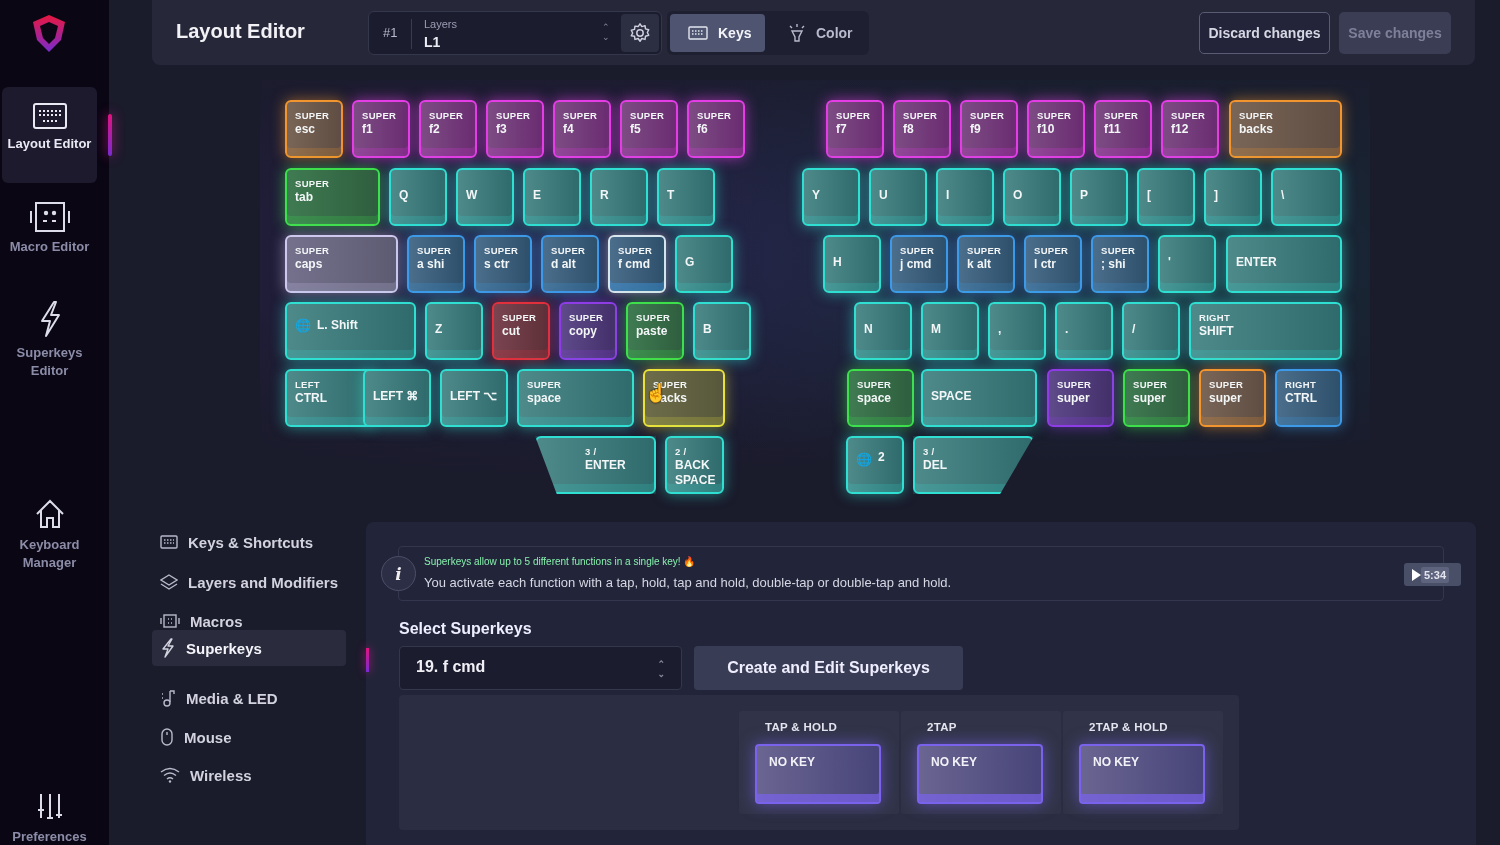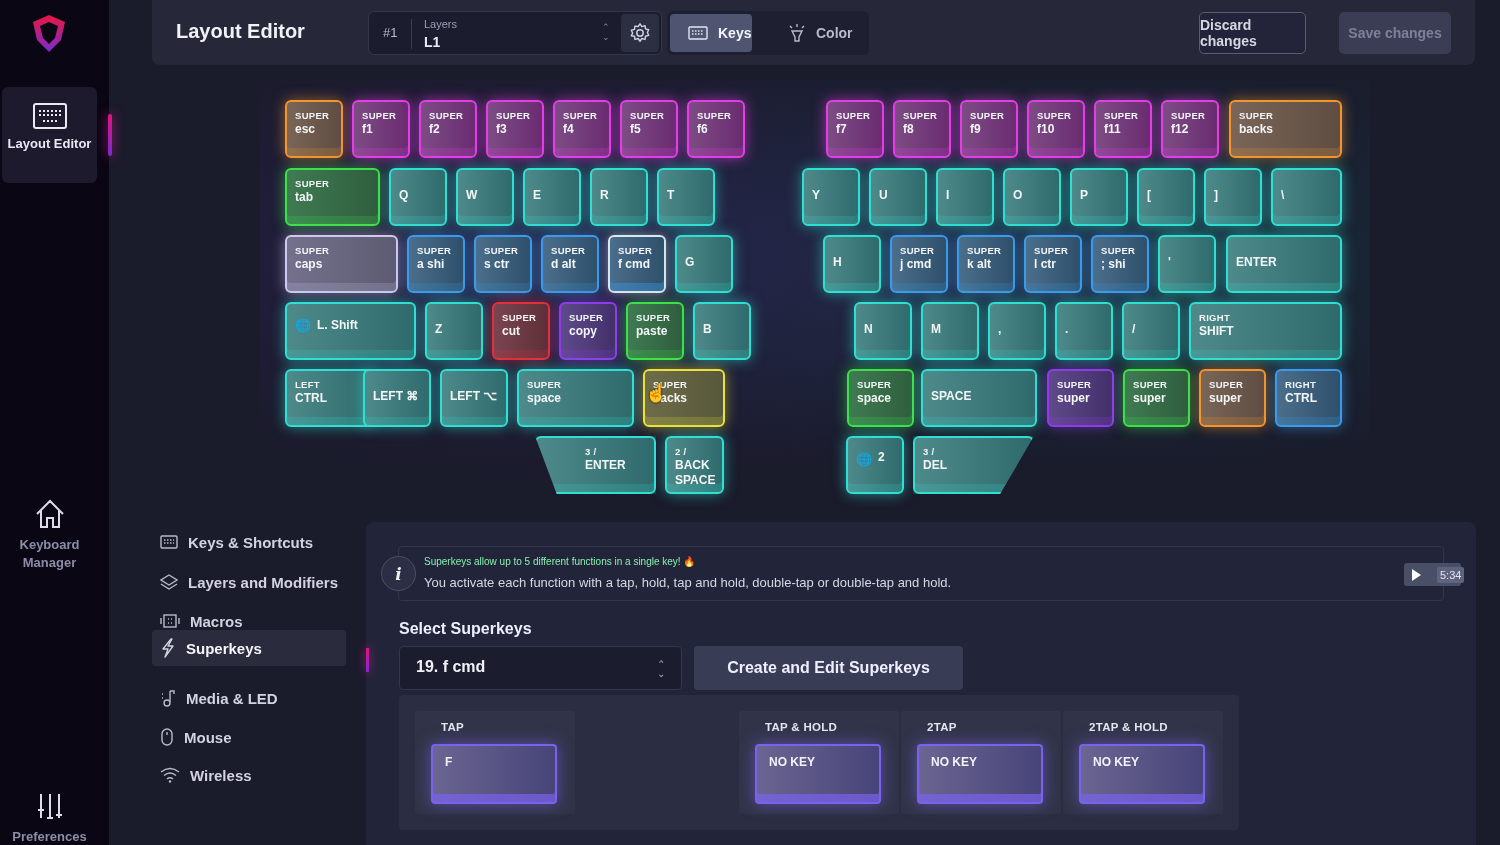--- a/index.html
+++ b/index.html
@@ -16,21 +16,21 @@
 .layer-sel{position:absolute;left:368px;top:11px;width:294px;height:44px;background:#1b1c2e;border:1px solid #34364b;border-radius:6px}
 .layer-num{position:absolute;left:14px;top:13px;font-size:13px;color:#b8b9cc}
 .layer-div{position:absolute;left:42px;top:7px;width:1px;height:30px;background:#3a3c52}
 .layer-lbl{position:absolute;left:55px;top:6px;font-size:11px;color:#9c9db2}
 .layer-val{position:absolute;left:55px;top:22px;font-size:14px;color:#ececf4;font-weight:bold}
 .layer-arrows{position:absolute;left:233px;top:10px;font-size:9px;line-height:10px;color:#8a8ba0}
 .gear-btn{position:absolute;left:621px;top:14px;width:38px;height:38px;background:#2c2e42;border-radius:4px;display:flex;align-items:center;justify-content:center}
 .mode-group{position:absolute;left:667px;top:11px;width:202px;height:44px;background:#1e1f30;border-radius:6px}
 .mode-btn{position:absolute;top:3px;height:38px;border-radius:4px;display:flex;align-items:center;gap:10px;padding-left:18px;font-size:14px;font-weight:bold;color:#b9bace}
 .mode-btn.active{background:#4f5570;color:#f4f4fa}
-.discard{position:absolute;left:1199px;top:12px;width:107px;height:42px;border:1px solid #5a5c74;border-radius:5px;background:#23243a;color:#d6d7e3;font-size:14px;display:flex;align-items:center;justify-content:center;font-weight:bold}
+.discard{position:absolute;left:1199px;top:12px;width:131px;height:42px;border:1px solid #5a5c74;border-radius:5px;background:#23243a;color:#d6d7e3;font-size:14px;display:flex;align-items:center;justify-content:center;font-weight:bold}
 .save{position:absolute;left:1339px;top:12px;width:112px;height:42px;border-radius:5px;background:#3b3d54;color:#7e809a;font-size:14px;display:flex;align-items:center;justify-content:center;font-weight:bold}
 .kb-glow{position:absolute;left:260px;top:80px;width:1110px;height:440px;background:radial-gradient(ellipse at 30% 40%,rgba(60,40,120,.35),transparent 60%),radial-gradient(ellipse at 75% 40%,rgba(20,80,90,.3),transparent 60%)}
 .key{position:absolute;border:2px solid #2fe0d2;border-radius:6px;background:linear-gradient(90deg,#4f8a8b,#2f6b6c);box-shadow:0 0 14px rgba(47,224,210,.55),inset 0 -8px 0 rgba(47,224,210,.18);color:#f3f6f7;padding:8px 0 0 8px;overflow:hidden}
 .key .sup{display:block;font-size:9.5px;font-weight:bold;letter-spacing:.3px;line-height:12px}
 .key .main{display:block;font-size:12px;line-height:15px;font-weight:bold}
 .key .lone{display:block;font-size:12px;font-weight:bold;margin-top:10px}
 .k-mag{border-color:#e43de6;background:linear-gradient(90deg,#7d4c84,#6a2c71);box-shadow:0 0 14px rgba(228,61,230,.6),inset 0 -8px 0 rgba(228,61,230,.2)}
 .k-org{border-color:#f2952e;background:linear-gradient(90deg,#7a6657,#5f4d43);box-shadow:0 0 14px rgba(242,149,46,.55),inset 0 -8px 0 rgba(242,149,46,.2)}
 .k-grn{border-color:#3de04a;background:linear-gradient(90deg,#3f7b52,#2f5e3e);box-shadow:0 0 14px rgba(61,224,74,.55),inset 0 -8px 0 rgba(61,224,74,.2)}
 .k-wht{border-color:#cfc8ee;background:linear-gradient(90deg,#75718d,#5d5b72);box-shadow:0 0 14px rgba(207,200,238,.5),inset 0 -8px 0 rgba(207,200,238,.2)}
@@ -46,21 +46,21 @@
 .sub-item{position:absolute;left:0;width:194px;height:36px;display:flex;align-items:center;gap:10px;padding-left:8px;font-size:15px;font-weight:bold;color:#d2d3df;border-radius:4px}
 .sub-item.active{background:#2a2b3d;color:#f4f4fa}
 .sub-ind{position:absolute;left:366px;top:648px;width:3px;height:24px;background:linear-gradient(#e0147f,#7a2bd0);box-shadow:0 0 8px #c41a8c}
 .panel{position:absolute;left:366px;top:522px;width:1110px;height:323px;background:#22253a;border-radius:8px 8px 0 0}
 .info{position:absolute;left:398px;top:546px;width:1046px;height:55px;border:1px solid #33364c;border-radius:4px}
 .info-icon{position:absolute;left:381px;top:556px;width:35px;height:35px;border-radius:50%;background:#2b2e44;border:1px solid #4b4e66;display:flex;align-items:center;justify-content:center;font-family:"DejaVu Serif",serif;font-style:italic;font-weight:bold;font-size:17px;color:#eee}
 .info-l1{position:absolute;left:424px;top:556px;font-size:10px;color:#86efac}
 .info-l2{position:absolute;left:424px;top:575px;font-size:13px;color:#d6d7e3}
 .video{position:absolute;left:1404px;top:563px;width:57px;height:23px;background:#4a4f68;border-radius:3px;display:flex;align-items:center}
 .video .play{width:0;height:0;border-left:9px solid #fff;border-top:6px solid transparent;border-bottom:6px solid transparent;margin-left:8px}
-.video .time{margin-left:16px;background:#5e637e;border-radius:2px;padding:2px 3px;font-size:11px;font-weight:normal;color:#e4e5ef}
+.video .time{margin-left:0;background:#5e637e;border-radius:2px;padding:2px 3px;font-size:11px;font-weight:bold;color:#e4e5ef}
 .sel-label{position:absolute;left:399px;top:620px;font-size:16px;font-weight:bold;color:#eef}
 .sk-select{position:absolute;left:399px;top:646px;width:283px;height:44px;background:#1b1c2e;border:1px solid #34364b;border-radius:4px;padding:11px 16px;font-size:16px;font-weight:bold;color:#f0f0f6}
 .sk-select .arr{position:absolute;right:16px;top:12px;font-size:9px;line-height:10px;color:#8a8ba0}
 .create-btn{position:absolute;left:694px;top:646px;width:269px;height:44px;background:#393c55;border-radius:4px;display:flex;align-items:center;justify-content:center;font-size:16px;font-weight:bold;color:#eef}
 .actions{position:absolute;left:399px;top:695px;width:840px;height:135px;background:#2b2e42;border-radius:4px}
 .act{position:absolute;top:16px;width:160px;height:103px;background:#313448;border-radius:3px}
 .act-lbl{position:absolute;left:26px;top:10px;font-size:11.5px;font-weight:bold;color:#e4e5ee;letter-spacing:.3px}
 .act-key{position:absolute;left:16px;top:33px;width:126px;height:60px;border:2px solid #7a62ec;border-radius:4px;background:linear-gradient(90deg,#6a6591,#474479);box-shadow:0 0 16px rgba(122,98,236,.6),inset 0 -8px 0 rgba(122,98,236,.7);padding:9px 0 0 12px;font-size:12px;font-weight:bold;color:#f2f2f8}
 </style>
 </head>
@@ -78,20 +78,36 @@
     <path d="M12 14 L21 10 L30 14 L27 26 L21 32 L15 26 Z" fill="#0a0613"></path>
   </svg>
   <div class="nav-item active" style="top:87px">
     <svg width="34" height="26" viewBox="0 0 34 26">
         <rect x="1" y="1" width="32" height="24" rx="2" fill="none" stroke="#e9e9f3" stroke-width="2"></rect>
         <path d="M6 8h22M6 12h22M10 18h14" stroke="#e9e9f3" stroke-width="2" stroke-dasharray="2 2"></path>
       </svg>
     <span>Layout Editor</span>
   </div>
   <div class="nav-indicator"></div>
+  <div class="nav-item" style="top:186px">
+    <svg width="44" height="30" viewBox="0 0 44 30">
+        <rect x="8" y="1" width="28" height="28" fill="none" stroke="#dcdcea" stroke-width="2"></rect>
+        <circle cx="18" cy="11" r="2.2" fill="#dcdcea"></circle>
+        <circle cx="26" cy="11" r="2.2" fill="#dcdcea"></circle>
+        <path d="M15 19h4M24 19h4" stroke="#dcdcea" stroke-width="2"></path>
+        <path d="M3 9v12M41 9v12" stroke="#dcdcea" stroke-width="2"></path>
+      </svg>
+    <span>Macro Editor</span>
+  </div>
+  <div class="nav-item" style="top:284px">
+    <svg width="26" height="38" viewBox="0 0 26 38">
+        <path d="M17 2 L5 21 L13 21 L9 36 L22 15 L14 15 L19 2 Z" fill="none" stroke="#dcdcea" stroke-width="2" stroke-linejoin="round"></path>
+      </svg>
+    <span>Superkeys Editor</span>
+  </div>
   <div class="nav-item" style="top:482px">
     <svg width="32" height="32" viewBox="0 0 32 32">
         <path d="M3 16 L16 3 L29 16 M7 12 V29 H13 V20 H19 V29 H25 V12" fill="none" stroke="#dcdcea" stroke-width="2"></path>
       </svg>
     <span>Keyboard Manager</span>
   </div>
   <div class="nav-item" style="top:774px">
     <svg width="28" height="32" viewBox="0 0 28 32">
         <path d="M5 4v24M14 4v24M23 4v24M2 20h6M11 28h6M20 25h6" stroke="#dcdcea" stroke-width="2"></path>
       </svg>
@@ -108,21 +124,21 @@
   <span class="layer-val">L1</span>
   <span class="layer-arrows">⌃<br>⌄</span>
 </div>
 <div class="gear-btn">
   <svg width="22" height="22" viewBox="0 0 24 24">
       <circle cx="12" cy="12" r="3.5" fill="none" stroke="#cfd0de" stroke-width="1.6"></circle>
       <path d="M12 2l2 3 3.5-1 .5 3.5 3.5 1-1.5 3 1.5 3-3.5 1-.5 3.5-3.5-1-2 3-2-3-3.5 1-.5-3.5L2.5 15 4 12 2.5 9 6 8l.5-3.5L10 5z" fill="none" stroke="#cfd0de" stroke-width="1.6" stroke-linejoin="round"></path>
     </svg>
 </div>
 <div class="mode-group">
-  <div class="mode-btn active" style="left:3px;width:82px">
+  <div class="mode-btn active" style="left:3px;width:95px">
     <svg width="20" height="14" viewBox="0 0 20 14">
         <rect x="1" y="1" width="18" height="12" rx="1" fill="none" stroke="#e4e5ef" stroke-width="1.4"></rect>
         <path d="M4 5h12M4 8h12" stroke="#e4e5ef" stroke-width="1.4" stroke-dasharray="1.5 1.5"></path>
       </svg>
     <span>Keys</span>
   </div>
   <div class="mode-btn" style="left:103px;width:96px">
     <svg width="18" height="20" viewBox="0 0 18 20">
         <path d="M4 8 L14 8 L11 14 L11 18 L7 18 L7 14 Z" fill="none" stroke="#b9bace" stroke-width="1.4"></path>
         <path d="M9 1v3M2 3l2 2M16 3l-2 2" stroke="#b9bace" stroke-width="1.4"></path>
@@ -447,24 +463,20 @@
   <span class="play"></span>
   <span class="time">5:34</span>
 </div>
 <div class="sel-label">Select Superkeys</div>
 <div class="sk-select">
   <span>19. f cmd</span>
   <span class="arr">⌃<br>⌄</span>
 </div>
 <div class="create-btn">Create and Edit Superkeys</div>
 <div class="actions">
-  <div class="act" style="left:16px">
-    <span class="act-lbl">TAP</span>
-    <div class="act-key">F</div>
-  </div>
   <div class="act" style="left:340px">
     <span class="act-lbl">TAP &amp; HOLD</span>
     <div class="act-key">NO KEY</div>
   </div>
   <div class="act" style="left:502px">
     <span class="act-lbl">2TAP</span>
     <div class="act-key">NO KEY</div>
   </div>
   <div class="act" style="left:664px">
     <span class="act-lbl">2TAP &amp; HOLD</span>

